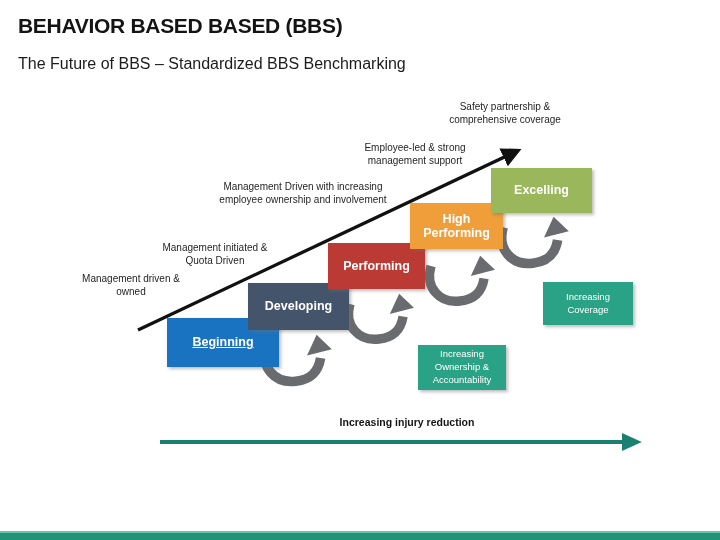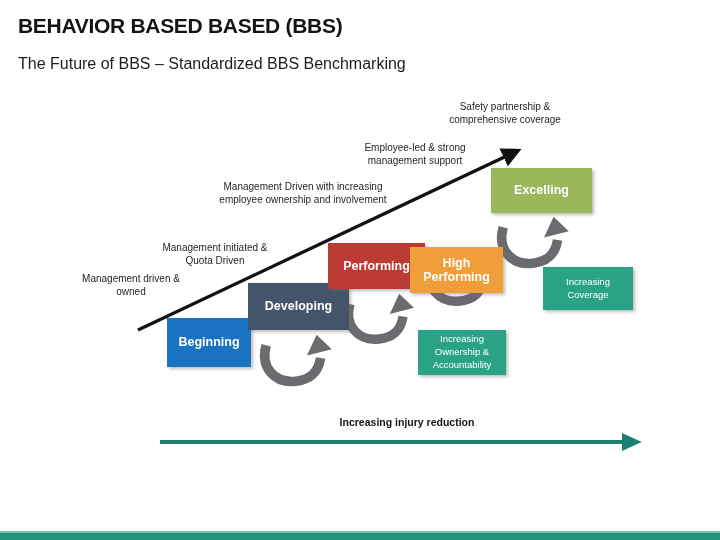--- a/index.html
+++ b/index.html
@@ -13,38 +13,39 @@
   }
   .subtitle{
     position:absolute;left:18px;top:55px;font-size:16px;color:#1c1c1c;
   }
   .diagram-svg{position:absolute;left:0;top:0;width:720px;height:540px;}
   .stage{
     position:absolute;display:flex;align-items:center;justify-content:center;
     color:#fff;font-weight:bold;font-size:12.5px;text-align:center;line-height:1.15;
     box-shadow:2px 2px 3px rgba(110,110,110,0.45);
   }
-  .stage-1{left:167px;top:318px;width:84px;height:49px;}
+  .stage-1{left:167px;top:318px;width:112px;height:49px;text-decoration:underline;}
   .stage-2{left:248px;top:283px;width:101px;height:47px;}
   .stage-3{left:328px;top:243px;width:97px;height:46px;}
-  .stage-4{left:410px;top:203px;width:93px;height:46px;margin-top:44px;}
+  .stage-4{left:410px;top:203px;width:93px;height:46px;}
   .stage-5{left:491px;top:168px;width:101px;height:45px;}
   .axis-label{
     position:absolute;font-size:10px;color:#1f1f1f;text-align:center;
     line-height:1.3;white-space:pre-line;
   }
   .al-1{left:71px;top:272px;width:120px;}
   .al-2{left:155px;top:241px;width:120px;}
   .al-3{left:208px;top:180px;width:190px;}
   .al-4{left:355px;top:141px;width:120px;}
   .al-5{left:440px;top:100px;width:130px;}
   .info-box{
     position:absolute;display:flex;align-items:center;justify-content:center;
     color:#fff;font-size:9.5px;text-align:center;line-height:1.35;white-space:pre-line;
     box-shadow:2px 2px 3px rgba(110,110,110,0.45);
+    margin-top:15px;
   }
   .info-1{left:418px;top:330px;width:88px;height:45px;}
   .info-2{left:543px;top:267px;width:90px;height:43px;}
   .bottom-label{
     position:absolute;left:317px;top:416px;width:180px;text-align:center;
     font-size:10.5px;font-weight:bold;color:#141414;
   }
   .footer-bar{
     position:absolute;left:0;bottom:0;width:720px;height:7px;
     border-top:2px solid #68c4ac;

